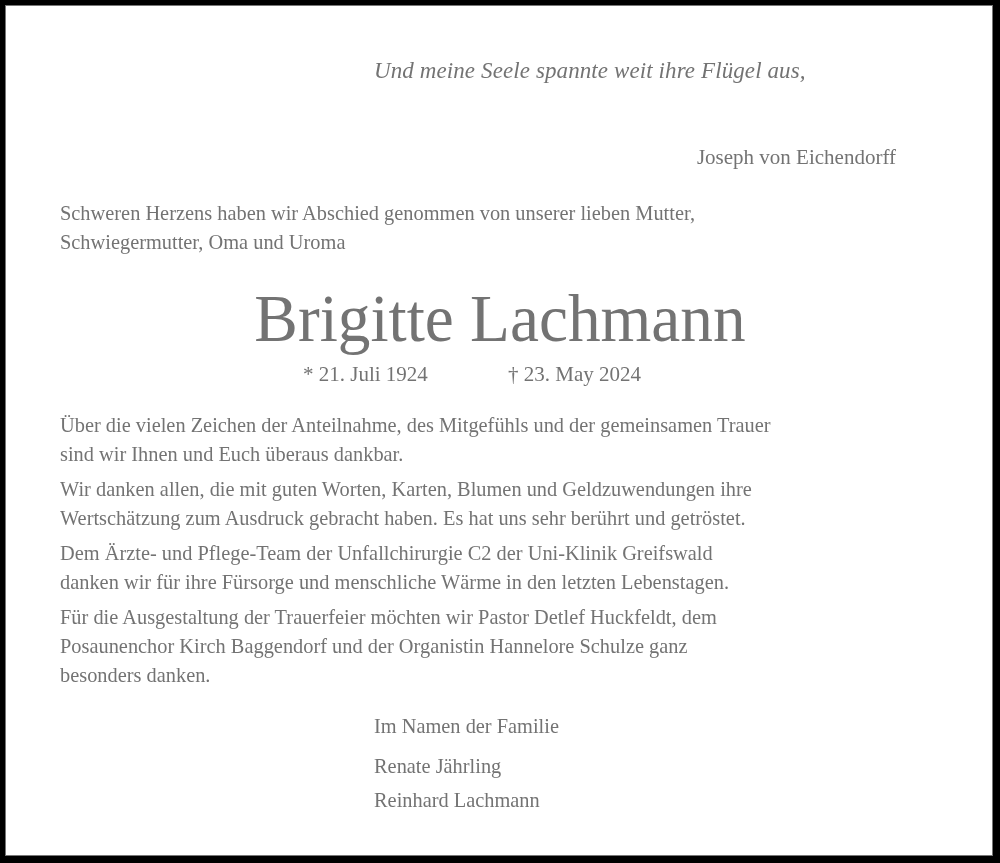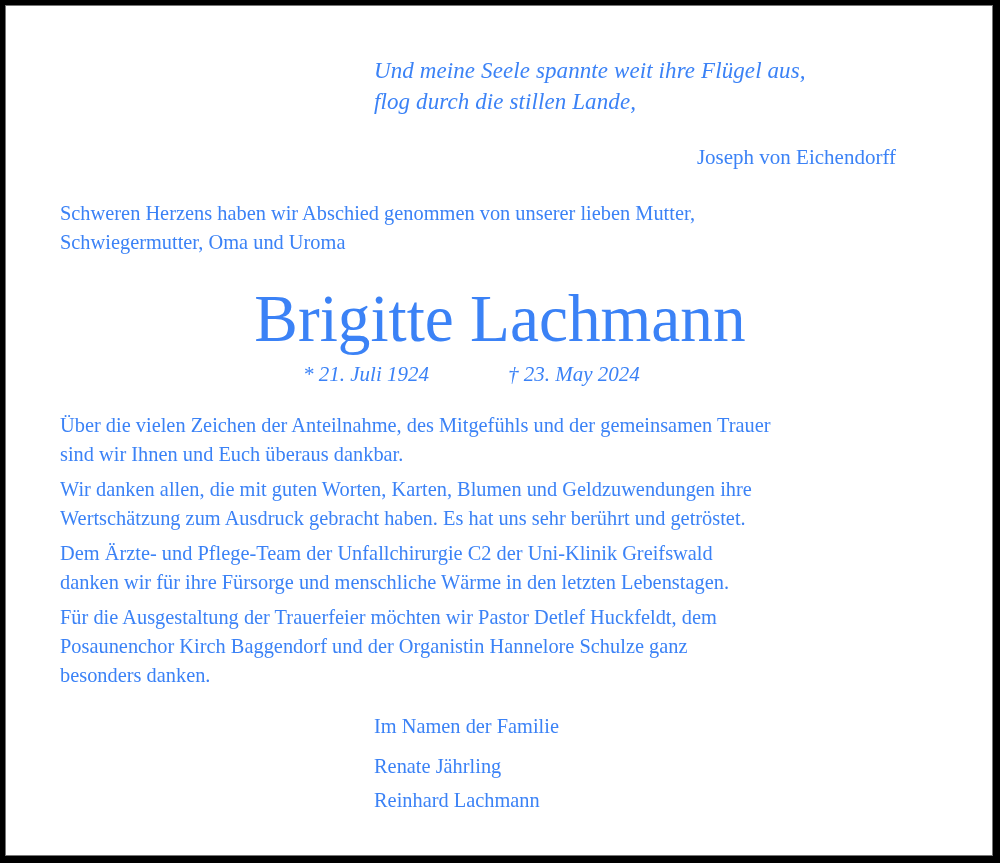--- a/index.html
+++ b/index.html
@@ -1,20 +1,20 @@
 <!DOCTYPE html>
 <html><head>
   <meta charset="utf-8">
   <style>
     html, body { margin: 0; padding: 0; background: #000; }
     body { width: 1000px; height: 863px; position: relative; overflow: hidden; }
     .frame {
       position: absolute; left: 5px; top: 5px; width: 988px; height: 851px;
       background: #fff; border: 1px solid #777; box-sizing: border-box;
-      font-family: "Liberation Serif", "DejaVu Serif", serif; color: #3b82f6;
+      font-family: "Liberation Serif", "DejaVu Serif", serif; color: #737373;
     }
     .poem {
       position: absolute; left: 368px; top: 49px;
       font-style: italic; font-size: 23px; line-height: 31px;
       letter-spacing: 0.1px;
     }
     .poem div { white-space: nowrap; }
     .author {
       position: absolute; right: 96px; top: 139px;
       font-size: 21px; white-space: nowrap;
@@ -25,21 +25,21 @@
     }
     .intro div { white-space: nowrap; }
     .name {
       position: absolute; left: 0; width: 988px; top: 272px; text-align: center;
       font-size: 68px; line-height: 80px; white-space: nowrap;
       transform: scaleX(0.96);
     }
     .dates {
       position: absolute; left: 297px; top: 356px; font-size: 21px; white-space: nowrap;
     }
-    .dates span { display: inline-block; font-style: italic; }
+    .dates span { display: inline-block; }
     .dates .born { width: 205px; }
     .body {
       position: absolute; left: 54px; top: 405px; width: 900px;
       font-size: 21px; line-height: 29px;
       transform: scaleX(0.97); transform-origin: left;
     }
     .para { margin-bottom: 6px; }
     .para div { white-space: nowrap; }
     .sign {
       position: absolute; left: 368px; top: 706px; font-size: 21px; line-height: 29px;
@@ -48,21 +48,20 @@
     .sign .family { margin-bottom: 8px; white-space: nowrap; }
     .sign .signer { white-space: nowrap; line-height: 34px; }
   </style>
 </head>
 <body>
 
 <div class="frame">
 
   <div class="poem">
     <div>Und meine Seele spannte weit ihre Flügel aus,</div>
-    <div>flog durch die stillen Lande,</div>
   </div>
   <div class="author">Joseph von Eichendorff</div>
 
   <div class="intro">
     <div>Schweren Herzens haben wir Abschied genommen von unserer lieben Mutter,</div>
     <div>Schwiegermutter, Oma und Uroma</div>
   </div>
 
   <div class="name">Brigitte Lachmann</div>
 

